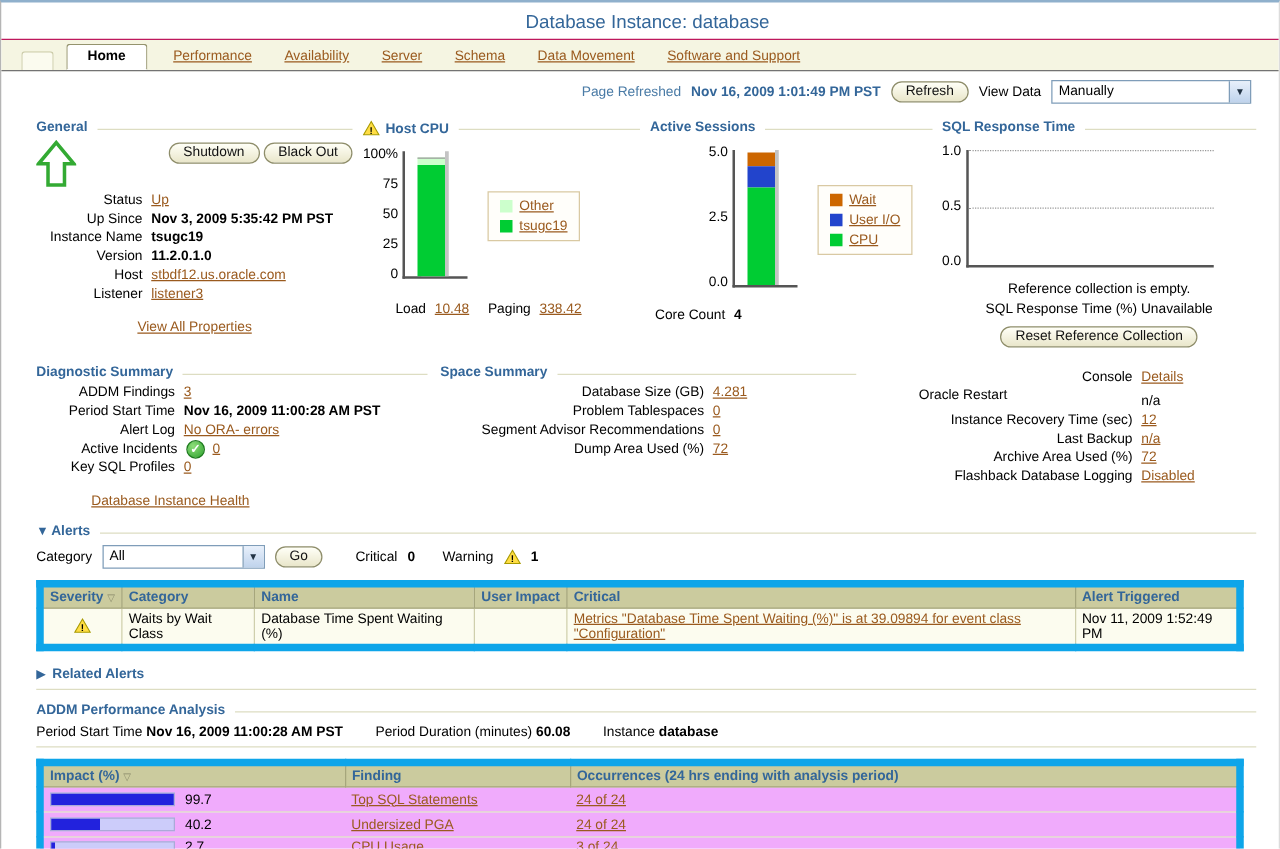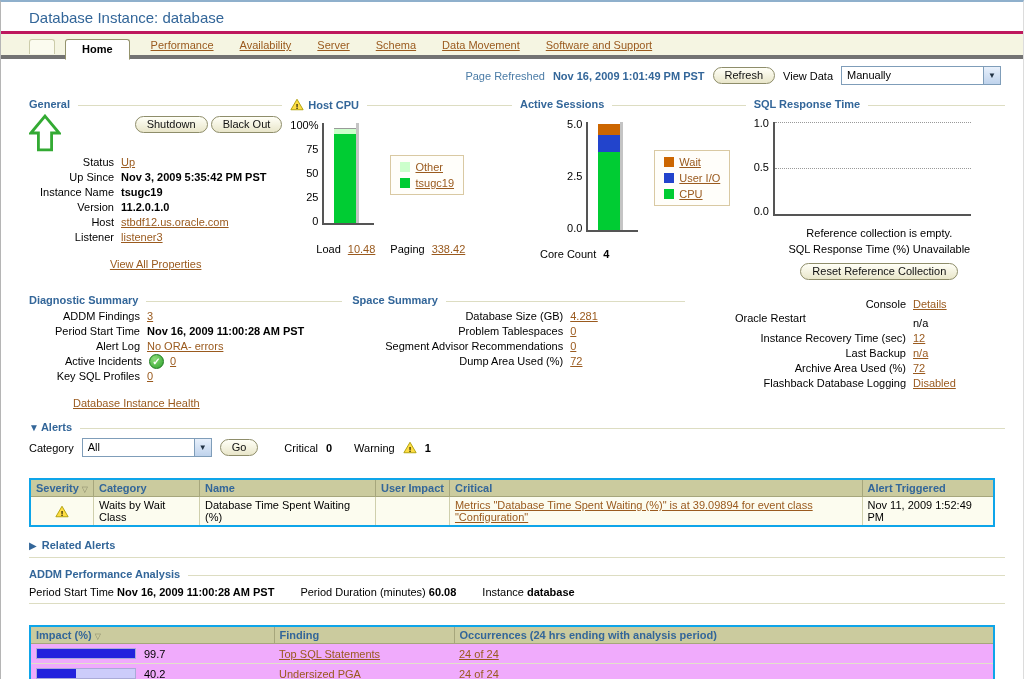--- a/index.html
+++ b/index.html
@@ -7,23 +7,23 @@
   .page {
     width:1024px; height:679px; position:relative; background:#fff;
     border-top:2px solid #8fb0cc; border-left:1px solid #b5b5b5; border-right:1px solid #dcdcdc;
     font-family:"Liberation Sans", sans-serif; font-size:11px; color:#000; overflow:hidden;
   }
   .lnk { color:#9a5a1e; text-decoration:underline; cursor:pointer; }
   .bold { font-weight:bold; }
   .blue-h { color:#336699; font-weight:bold; font-size:11px; }
 
   
-  .title-row { padding:7px 16px 5px 28px; border-bottom:3px solid #be185d; }
+  .title-row { padding:7px 16px 5px 28px; border-bottom:1px solid #be185d;text-align:center; }
   .page-title { color:#336699; font-size:15px; }
-  .tabbar { background:#f5f5e2; border-bottom:4px solid #737373; display:flex; align-items:flex-start; padding:5px 16px 0 28px; height:25px; }
+  .tabbar { background:#f5f5e2; border-bottom:1px solid #737373; display:flex; align-items:flex-end; padding:5px 16px 0 16px; height:25px; }
   .tab-stub { width:26px; height:15px; background:#fbfbef; border:1px solid #cíc; border:1px solid #ccccaa; border-bottom:none; border-radius:3px 3px 0 0; margin-right:10px; }
   .tab { font-size:11px; margin:0 13px; padding-bottom:5px; }
   .tab.active-tab { background:#fff; border:1px solid #94936d; border-bottom:1px solid #fff; border-radius:3px 3px 0 0; padding:3px 16px 4px; font-weight:bold; margin:0 8px 0 0; color:#000; text-decoration:none; }
   .refresh-row { display:flex; justify-content:flex-end; align-items:center; gap:8px; padding:7px 22px 5px 0; }
   .pr-label { color:#4a7ba6; }
   .pr-value { color:#336699; font-weight:bold; }
   .btn { display:inline-block; padding:1px 11px 2px; font-size:11px; background:linear-gradient(#fffff7,#e9e6ca); border:1px solid #8e8d6a; border-radius:10px; color:#111; cursor:pointer; font-family:"Liberation Sans",sans-serif; }
   .selectbox { display:inline-flex; align-items:stretch; border:1px solid #7f9db9; background:#fff; height:19px; }
   .selectbox .txt { padding:2px 5px; flex:1; white-space:nowrap; }
   .selectbox .arrow { width:17px; background:linear-gradient(#e8f0fb,#bfd3ec); border-left:1px solid #7f9db9; color:#234; font-size:8px; display:flex; align-items:center; justify-content:center; }
@@ -74,21 +74,21 @@
 
   
   .warn-ic { display:inline-block; vertical-align:-2px; }
   .check-ic { display:inline-flex; width:15px; height:15px; border-radius:50%; background:radial-gradient(circle at 35% 30%, #8ede7a, #2ca02c); border:1px solid #1d7a1d; color:#fff; font-size:10px; align-items:center; justify-content:center; font-weight:bold; }
   .tri { color:#336699; font-size:10px; margin-right:2px; }
   .sort-tri { color:#8a8a6a; font-size:8px; margin-left:3px; font-weight:normal; }
 
   
   .alerts-sect { margin-top:12px; }
   .alert-controls { display:flex; align-items:center; gap:8px; margin-top:5px; }
-  table.tbl { border-collapse:collapse; font-size:11px; margin-top:21px; border:2px solid #0ea5e9; }
+  table.tbl { border-collapse:collapse; font-size:11px; margin-top:9px; border:6px solid #0ea5e9; }
   .tbl th { background:#cbcb9e; color:#336699; text-align:left; font-weight:bold; padding:2px 5px; border:1px solid #a6a67c; white-space:nowrap; }
   .tbl td { padding:2px 5px; border-left:1px solid #cfcfac; border-right:1px solid #cfcfac; border-bottom:1px solid #a6a67c; }
   .alerts-tbl td { background:#fcfcef; }
 
   .related { margin-top:12px; border-bottom:1px solid #ddddc2; padding-bottom:6px; }
 
   
   .addm-sect { margin-top:10px; }
   .addm-info { margin-top:6px; display:flex; gap:26px; border-bottom:1px solid #ddddc2; padding-bottom:5px; }
   .addm-tbl { width:966px; }
@@ -246,21 +246,21 @@
             <div class="leg-item">
                 <span class="swatch" style="background:#2244cc;"></span>
                 <span class="lnk">User I/O</span>
               </div>
             <div class="leg-item">
                 <span class="swatch" style="background:#00cc33;"></span>
                 <span class="lnk">CPU</span>
               </div>
           </div>
         </div>
-        <div class="chart-foot" style="margin-left:20px; margin-top:14px;">
+        <div class="chart-foot" style="margin-left:4px; margin-top:14px;">
           <span>Core Count</span>
           <span class="bold">4</span>
         </div>
       </div>
 
       <div class="col-sql">
         <div class="sect-head">
             <span class="ttl">SQL Response Time</span>
             <span class="rule"></span>
           </div>

